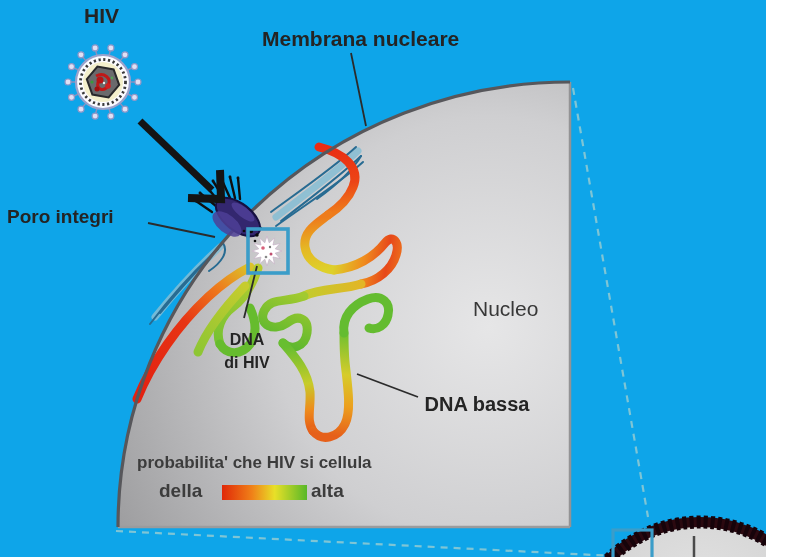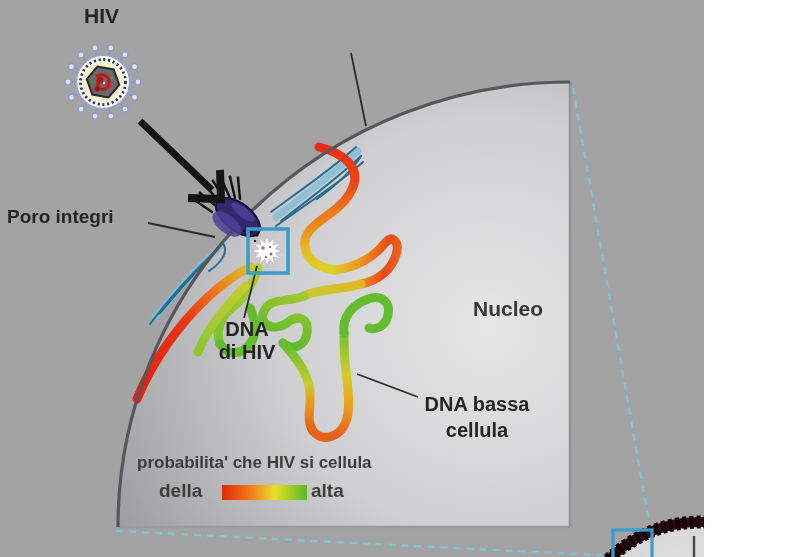--- a/index.html
+++ b/index.html
@@ -1,30 +1,30 @@
 <!DOCTYPE html>
 <html><head>
 <meta charset="utf-8">
 <style>
   html,body{margin:0;padding:0;background:#fff;}
   #stage{
-    position:relative;width:704px;height:557px;overflow:hidden;
-    background:#a3a3a3;font-family:"Liberation Sans",sans-serif;
+    position:relative;width:766px;height:557px;overflow:hidden;
+    background:#0ea5e9;font-family:"Liberation Sans",sans-serif;
   }
   #diagram-svg{position:absolute;left:0;top:0;}
   .lbl{
     position:absolute;color:#242424;font-weight:700;white-space:nowrap;
     font-family:"Liberation Sans",sans-serif;
   }
   .lbl.center{text-align:center;white-space:normal;}
   #hiv-label{left:84px;top:4px;font-size:21px;}
   #membrane-label{left:262px;top:27px;font-size:21px;}
   #pore-label{left:7px;top:206px;font-size:19px;}
-  #hivdna-label{left:187px;top:318px;width:120px;font-size:20px;line-height:23px;}
-  #nucleo-label{left:473px;top:297px;font-size:21px;font-weight:700;color:#383838;}
+  #hivdna-label{left:187px;top:328px;width:120px;font-size:16px;line-height:23px;}
+  #nucleo-label{left:473px;top:297px;font-size:21px;font-weight:400;color:#383838;}
   #celldna-label{left:402px;top:391px;width:150px;font-size:20px;line-height:26px;}
   #legend-title{left:137px;top:453px;font-size:17px;color:#3c3c3c;}
   #legend-low{left:159px;top:480px;font-size:19px;color:#3c3c3c;}
   #legend-high{left:311px;top:480px;font-size:19px;color:#3c3c3c;}
   #legend-bar{
     position:absolute;left:222px;top:485px;width:85px;height:15px;
     background:linear-gradient(to right,#e02808,#f08018 35%,#e8e028 62%,#58b828);
   }
 </style>
 </head>
@@ -238,33 +238,33 @@
     <g>
       <circle cx="700" cy="652" r="130" fill="url(#insetGrad)" stroke="#2b0910" stroke-width="10"></circle>
       <circle cx="700" cy="652" r="130" fill="none" stroke="#16030a" stroke-width="13" stroke-dasharray="4 3"></circle>
       <line x1="694" y1="536" x2="694" y2="557" stroke="#4a4a4a" stroke-width="2.5"></line>
       <rect x="613" y="530" width="39" height="34" fill="none" stroke="#3b9dc9" stroke-width="3.2"></rect>
     </g>
   </svg>
 
   <div class="lbl" id="hiv-label">HIV</div>
 
+  <div class="lbl" id="membrane-label">Membrana nucleare</div>
 
   <div class="lbl" id="pore-label">Poro integri</div>
 
   <div class="lbl center" id="hivdna-label">
     <div>DNA</div>
     <div>di HIV</div>
   </div>
 
   <div class="lbl" id="nucleo-label">Nucleo</div>
 
   <div class="lbl center" id="celldna-label">
     <div>DNA bassa</div>
-    <div>cellula</div>
   </div>
 
   <div class="lbl" id="legend-title">probabilita' che HIV si cellula</div>
   <div class="lbl" id="legend-low">della</div>
   <div id="legend-bar"></div>
   <div class="lbl" id="legend-high">alta</div>
 
 </div>
 
 </body></html>

